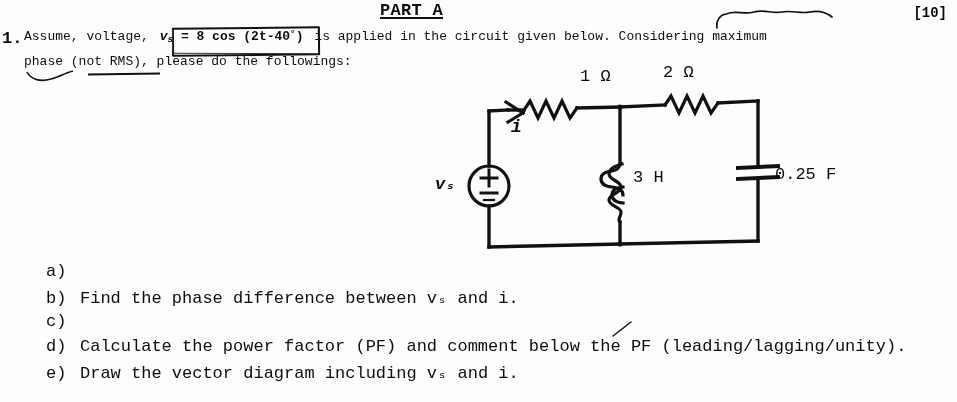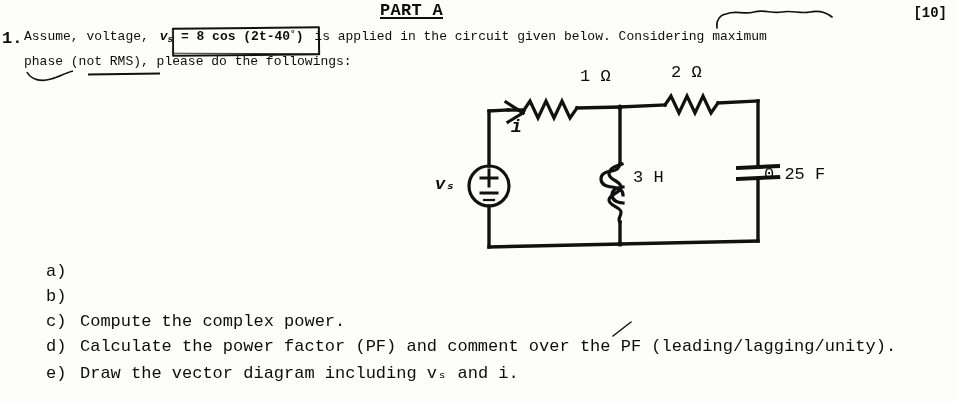--- a/index.html
+++ b/index.html
@@ -120,23 +120,23 @@
     top: 60px;
     width: 460px;
     height: 200px;
   }
   .clabel {
     position: absolute;
     font-size: 17px;
     white-space: nowrap;
   }
   #lbl-r1 { left: 112px; top: 7px; margin-left: 48px; }
-  #lbl-r2 { left: 251px; top: 3px; }
+  #lbl-r2 { left: 243px; top: 3px; }
   #lbl-l  { left: 213px; top: 108px; text-align: right; }
-  #lbl-c  { left: 344px; top: 105px; }
+  #lbl-c  { left: 355px; top: 105px; }
   #lbl-vs { left: 15px; top: 113px; font-style: italic; font-weight: bold; font-size: 17px; }
   #lbl-i  { left: 91px; top: 57px; font-style: italic; font-weight: bold; font-size: 18px; }
 
   
   #subq {
     position: absolute;
     left: 46px;
     top: 262px;
     font-size: 17px;
   }
@@ -247,28 +247,28 @@
     <div class="clabel" id="lbl-vs">vₛ</div>
     <div class="clabel" id="lbl-i">i</div>
   </div>
 
   <div id="subq">
     <div class="subq-row">
       <span class="subq-tag">a)</span>
     </div>
     <div class="subq-row">
       <span class="subq-tag">b)</span>
+      <span class="subq-text">Find the phase difference between vₛ and i.</span>
     </div>
     <div class="subq-row">
       <span class="subq-tag">c)</span>
-      <span class="subq-text">Compute the complex power.</span>
     </div>
     <div class="subq-row">
       <span class="subq-tag">d)</span>
-      <span class="subq-text">Calculate the power factor (PF) and comment over the PF (leading/lagging/unity).</span>
+      <span class="subq-text">Calculate the power factor (PF) and comment below the PF (leading/lagging/unity).</span>
     </div>
     <div class="subq-row">
       <span class="subq-tag">e)</span>
       <span class="subq-text">Draw the vector diagram including vₛ and i.</span>
     </div>
   </div>
 
   <svg id="stray-mark" viewBox="0 0 24 16">
     <path d="M2,15 L20,1" fill="none" stroke="#111" stroke-width="1.5" stroke-linecap="round"></path>
   </svg>

